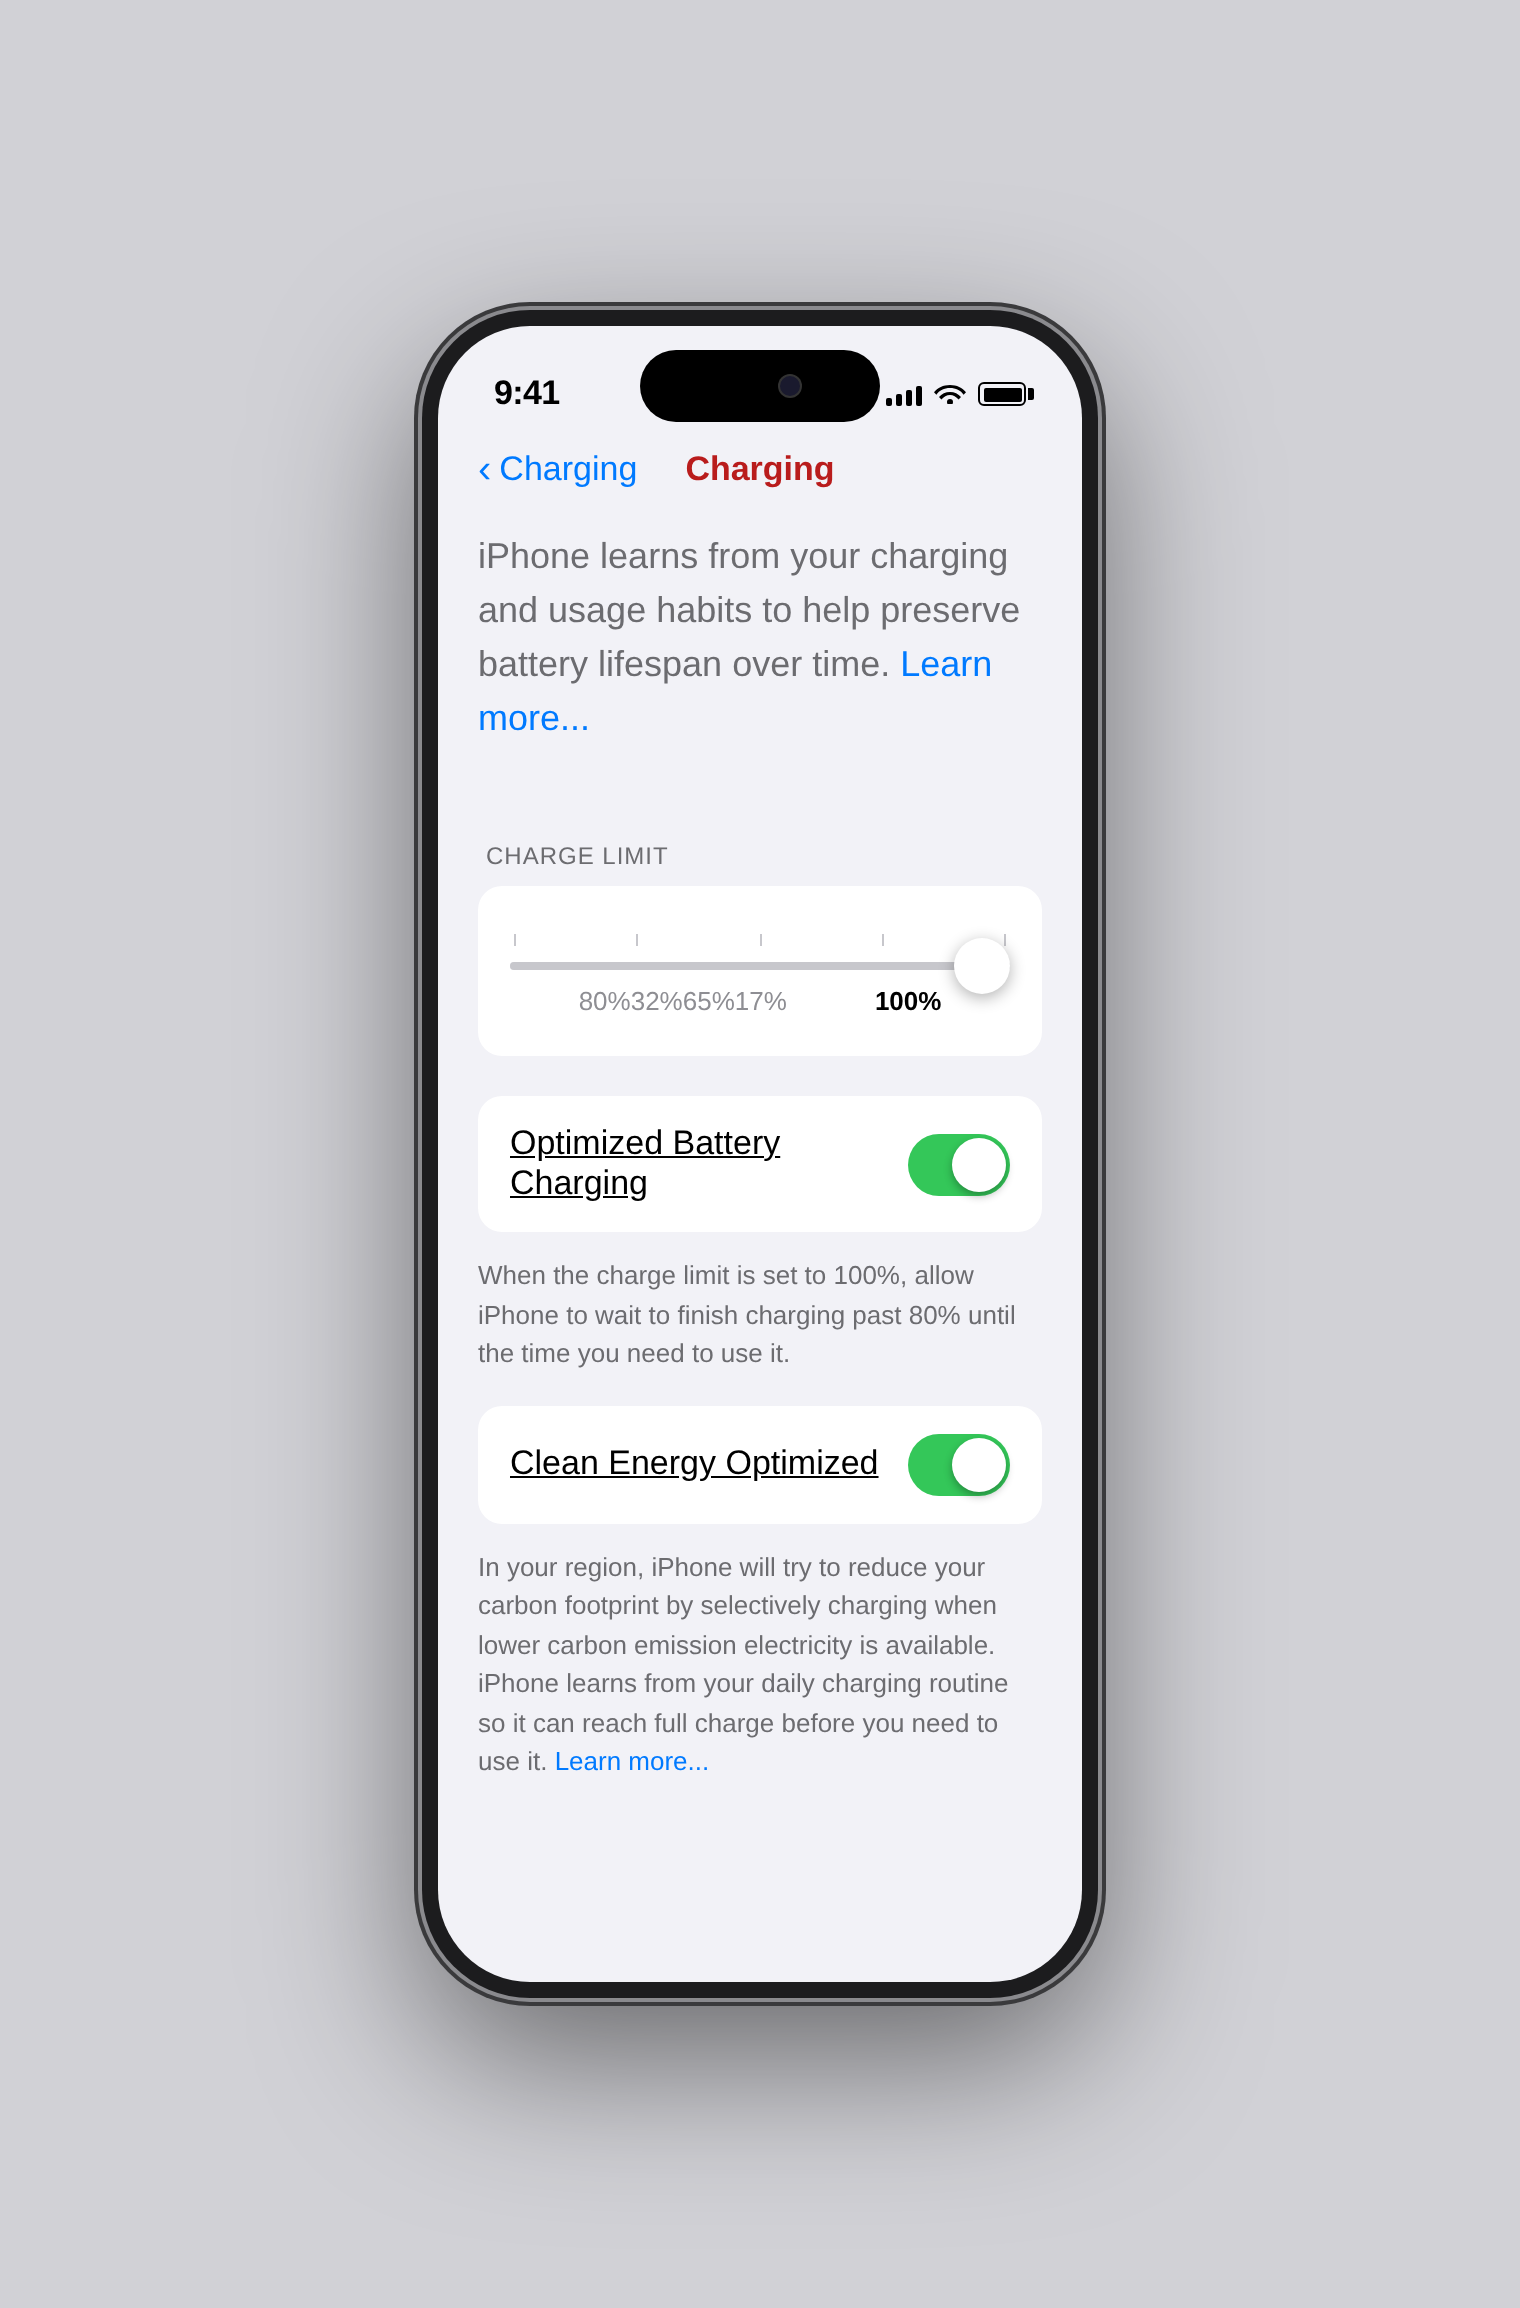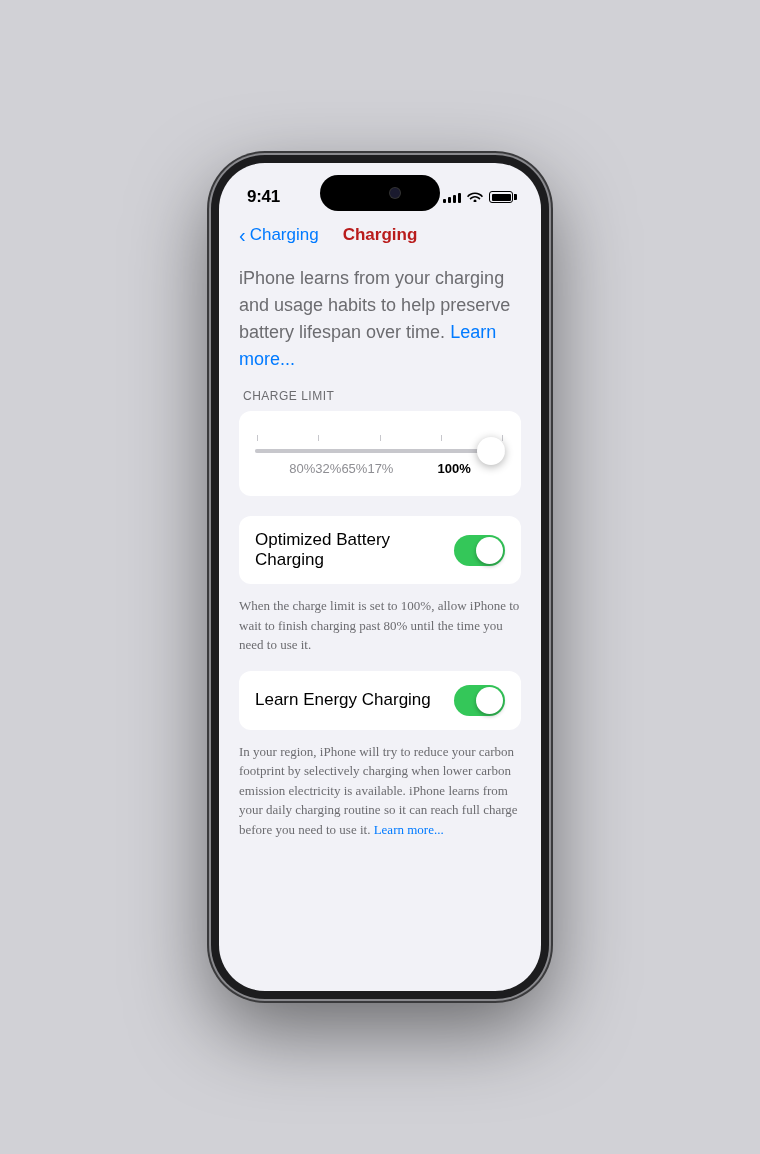--- a/index.html
+++ b/index.html
@@ -197,20 +197,21 @@
 
     
     .section-header {
       font-size: 12px;
       font-weight: 500;
       color: #6c6c70;
       letter-spacing: 0.5px;
       text-transform: uppercase;
       margin-bottom: 8px;
       padding-left: 4px;
+      margin-top: 32px;
     }
 
     
     .charge-card {
       background: #fff;
       border-radius: 12px;
       padding: 16px 16px 12px;
       margin-bottom: 20px;
     }
 
@@ -293,20 +294,21 @@
     .settings-row {
       display: flex;
       align-items: center;
       justify-content: space-between;
       padding: 14px 16px;
     }
 
     .settings-row-label {
       font-size: 17px;
       color: #000;
+      text-decoration: underline;
     }
 
     
     .toggle {
       width: 51px;
       height: 31px;
       border-radius: 16px;
       background: #34c759;
       position: relative;
       cursor: pointer;
@@ -322,21 +324,20 @@
       background: #fff;
       border-radius: 50%;
       box-shadow: 0 2px 4px rgba(0,0,0,0.3);
     }
 
     .row-description {
       font-size: 13px;
       color: #6c6c70;
       line-height: 1.5;
       padding: 4px 0 16px;
-      font-family: Liberation Serif, serif;
     }
   </style>
 </head>
 <body>
 
 <div class="phone-outer">
 
   <div class="phone-screen">
 
     <div class="status-bar">
@@ -412,21 +413,21 @@
           <div class="toggle">
             <div class="toggle-thumb"></div>
           </div>
         </div>
       </div>
 
       <p class="row-description">When the charge limit is set to 100%, allow iPhone to wait to finish charging past 80% until the time you need to use it.</p>
 
       <div class="settings-card">
         <div class="settings-row">
-          <span class="settings-row-label">Learn Energy Charging</span>
+          <span class="settings-row-label">Clean Energy Optimized</span>
           <div class="toggle">
             <div class="toggle-thumb"></div>
           </div>
         </div>
       </div>
 
       <p class="row-description">
         <span>In your region, iPhone will try to reduce your carbon footprint by selectively charging when lower carbon emission electricity is available. iPhone learns from your daily charging routine so it can reach full charge before you need to use it.</span>
         <span class="learn-more-link">Learn more...</span>
       </p>

